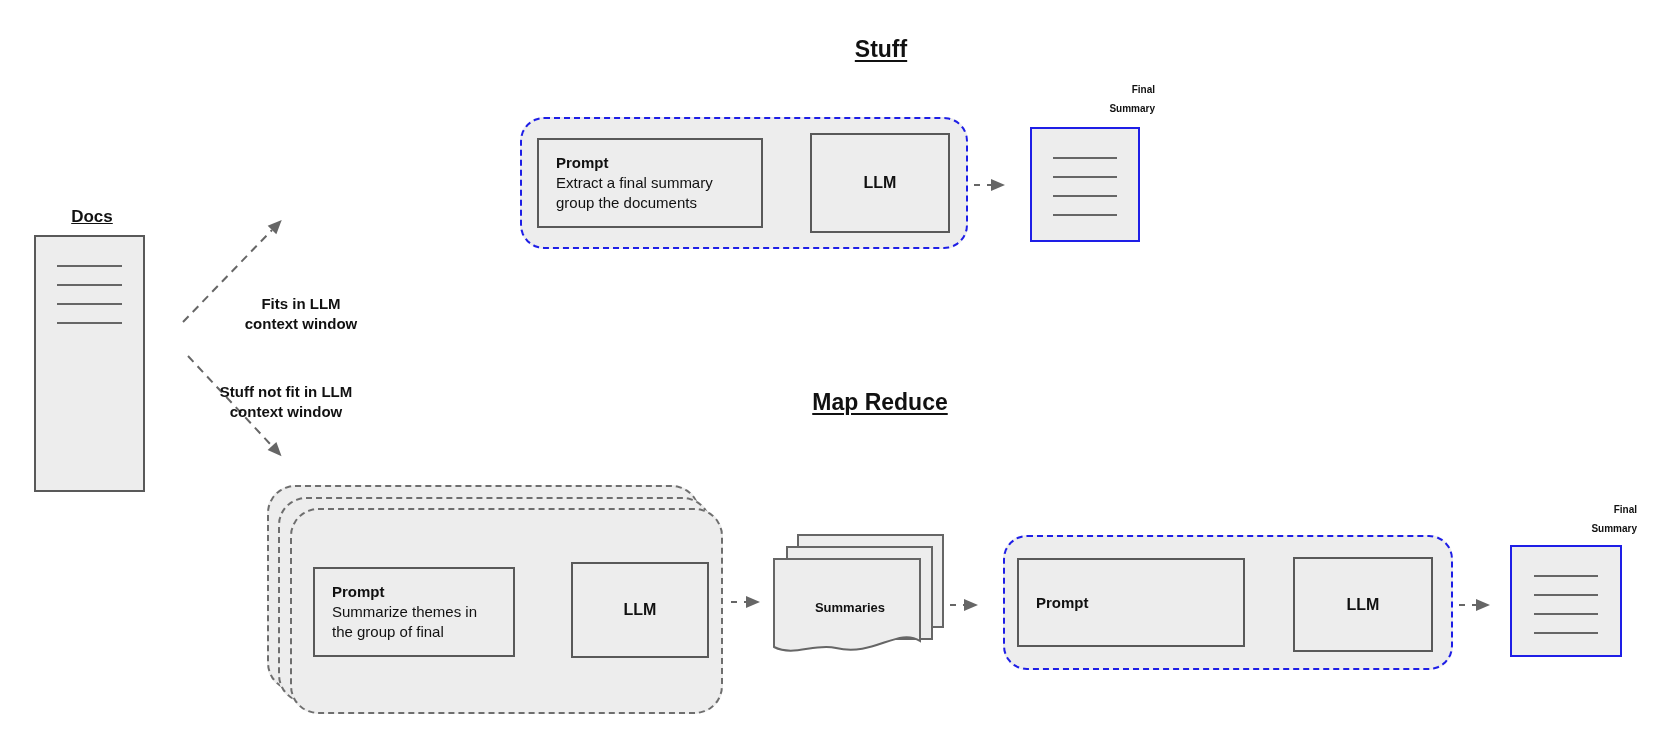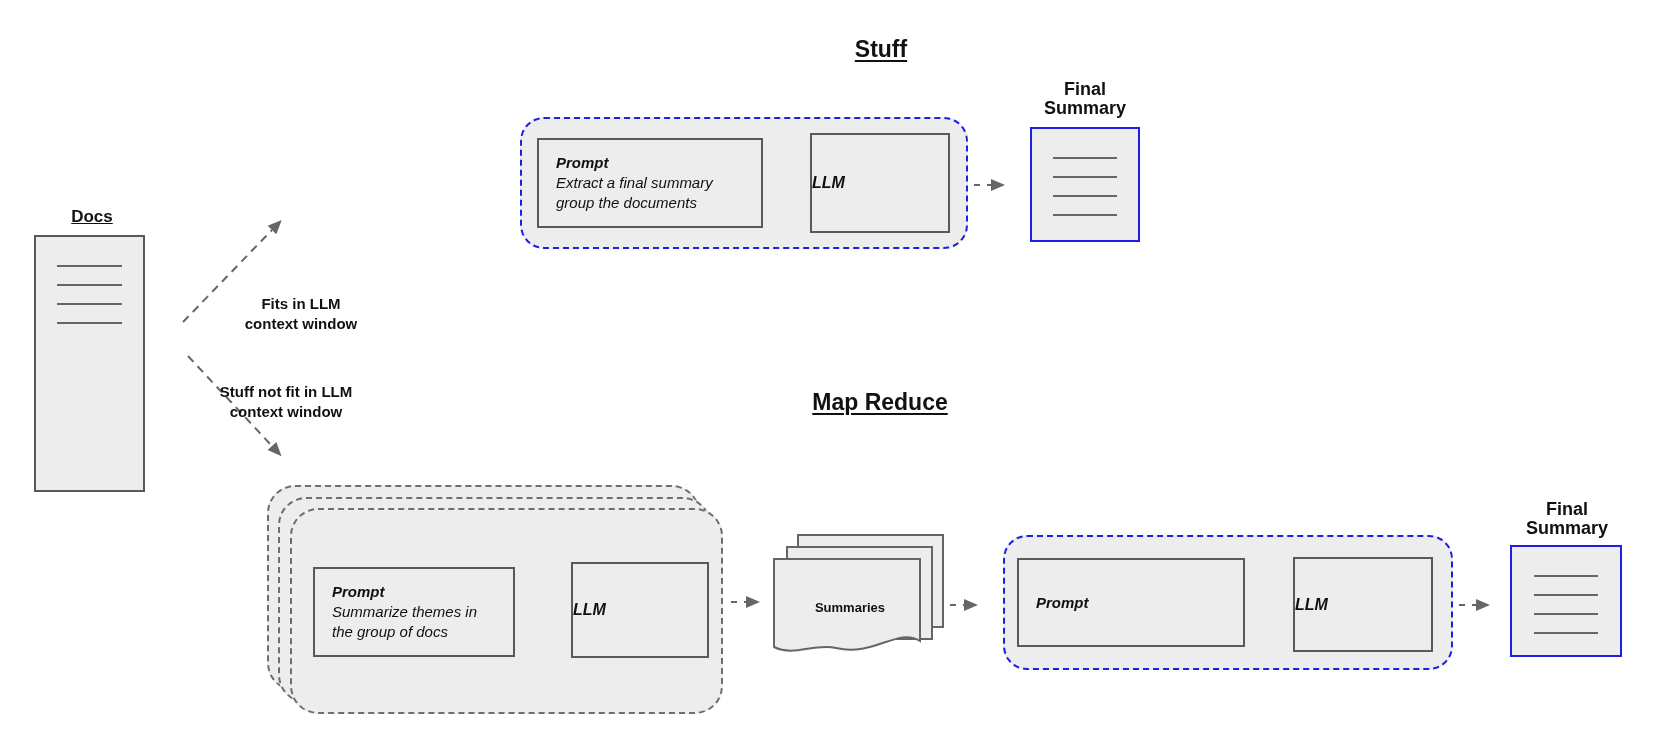--- a/index.html
+++ b/index.html
@@ -15,33 +15,33 @@
   html,body{margin:0;padding:0;background:var(--bg);}
   #canvas{
     position:relative;width:1655px;height:737px;background:var(--bg);
     font-family:"Liberation Sans",sans-serif;color:var(--text);overflow:hidden;
   }
   
   .group{position:absolute;background:var(--fill);border:2px dashed var(--graydash);border-radius:28px;box-sizing:border-box;}
   .group.blue{border-color:var(--blue);border-radius:24px;}
   
   .box{position:absolute;background:var(--fill);border:2px solid var(--solid);box-sizing:border-box;
-       display:flex;flex-direction:column;justify-content:center;font-style:italic;}
+       display:flex;flex-direction:column;justify-content:center;}
   .box .txt{padding:0 12px 0 17px;font-size:15px;line-height:20px;}
   .box .hd{font-weight:bold;}
-  .llm{font-weight:bold;font-size:16px;}
+  .llm{align-items:center;font-weight:bold;font-size:16px;}
   
   .doc{position:absolute;background:var(--fill);border:2px solid var(--solid);box-sizing:border-box;}
   .doc.blue{border-color:var(--blue);}
   .doclines{position:absolute;left:20%;width:60%;top:28px;}
   .dl{height:2px;background:var(--docline);margin-bottom:17px;}
   
   .lbl{position:absolute;text-align:center;font-weight:bold;}
   .title{font-size:23px;line-height:26px;text-decoration:underline;text-decoration-thickness:2px;text-underline-offset:3px;}
-  .sub{font-size:18px;line-height:19px;}
+  .sub{font-size:10px;line-height:19px;text-align:right;}
   .branch{font-size:15px;line-height:20px;margin-top:28px;}
   .docs-lbl{font-size:17px;line-height:22px;text-decoration:underline;}
   .sum-lbl{font-size:13px;line-height:20px;}
   
   .arrow-line{stroke:var(--arrow);stroke-width:2;fill:none;}
   .arrow-head{fill:var(--arrow);}
   .page{fill:var(--fill);stroke:var(--arrow);stroke-width:2;}
   svg.overlay{position:absolute;left:0;top:0;pointer-events:none;}
 </style>
 </head>
@@ -115,21 +115,21 @@
 
   <div class="lbl title" style="left:780px;top:389px;width:200px;">Map Reduce</div>
 
   <div class="group" style="left:267px;top:485px;width:433px;height:206px;"></div>
   <div class="group" style="left:278px;top:497px;width:433px;height:206px;"></div>
   <div class="group" style="left:290px;top:508px;width:433px;height:206px;"></div>
 
   <div class="box" style="left:313px;top:567px;width:202px;height:90px;">
     <div class="txt">
       <div class="hd">Prompt</div>
-      <div>Summarize themes in the group of docs</div>
+      <div>Summarize themes in the group of final</div>
     </div>
   </div>
 
   <div class="box llm" style="left:571px;top:562px;width:138px;height:96px;">
     <div>LLM</div>
   </div>
 
   <svg class="overlay" style="left:770px;top:529px;" width="185" height="142" viewBox="0 0 185 142">
     <rect class="page" x="28" y="6" width="145" height="92"></rect>
     <rect class="page" x="17" y="18" width="145" height="92"></rect>

